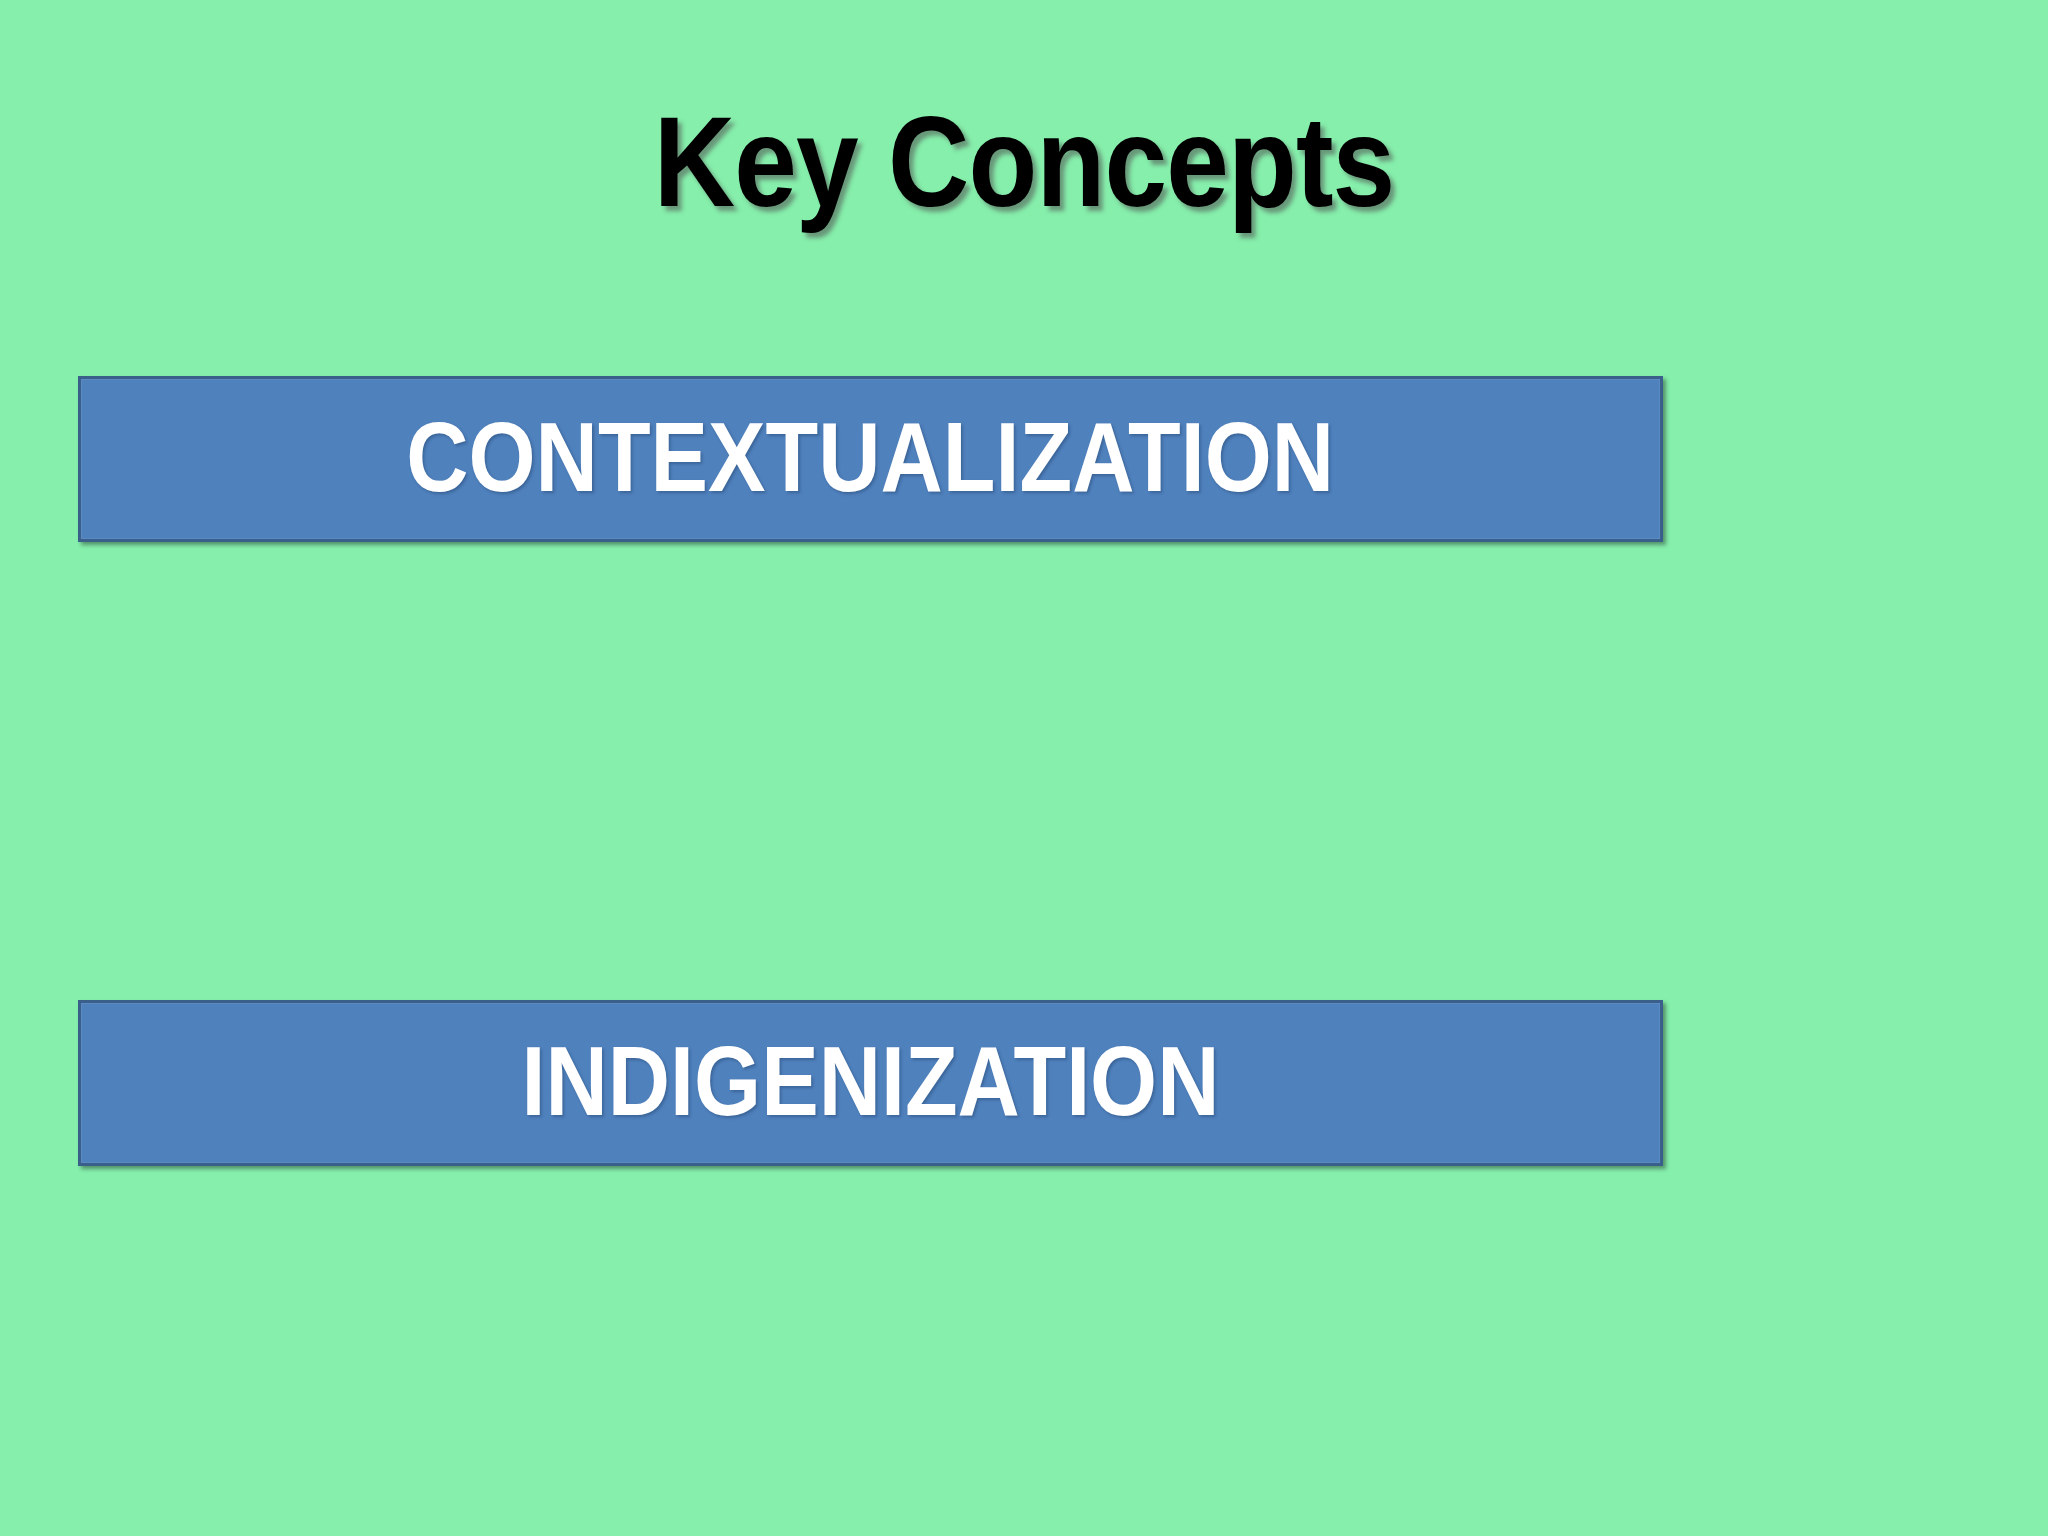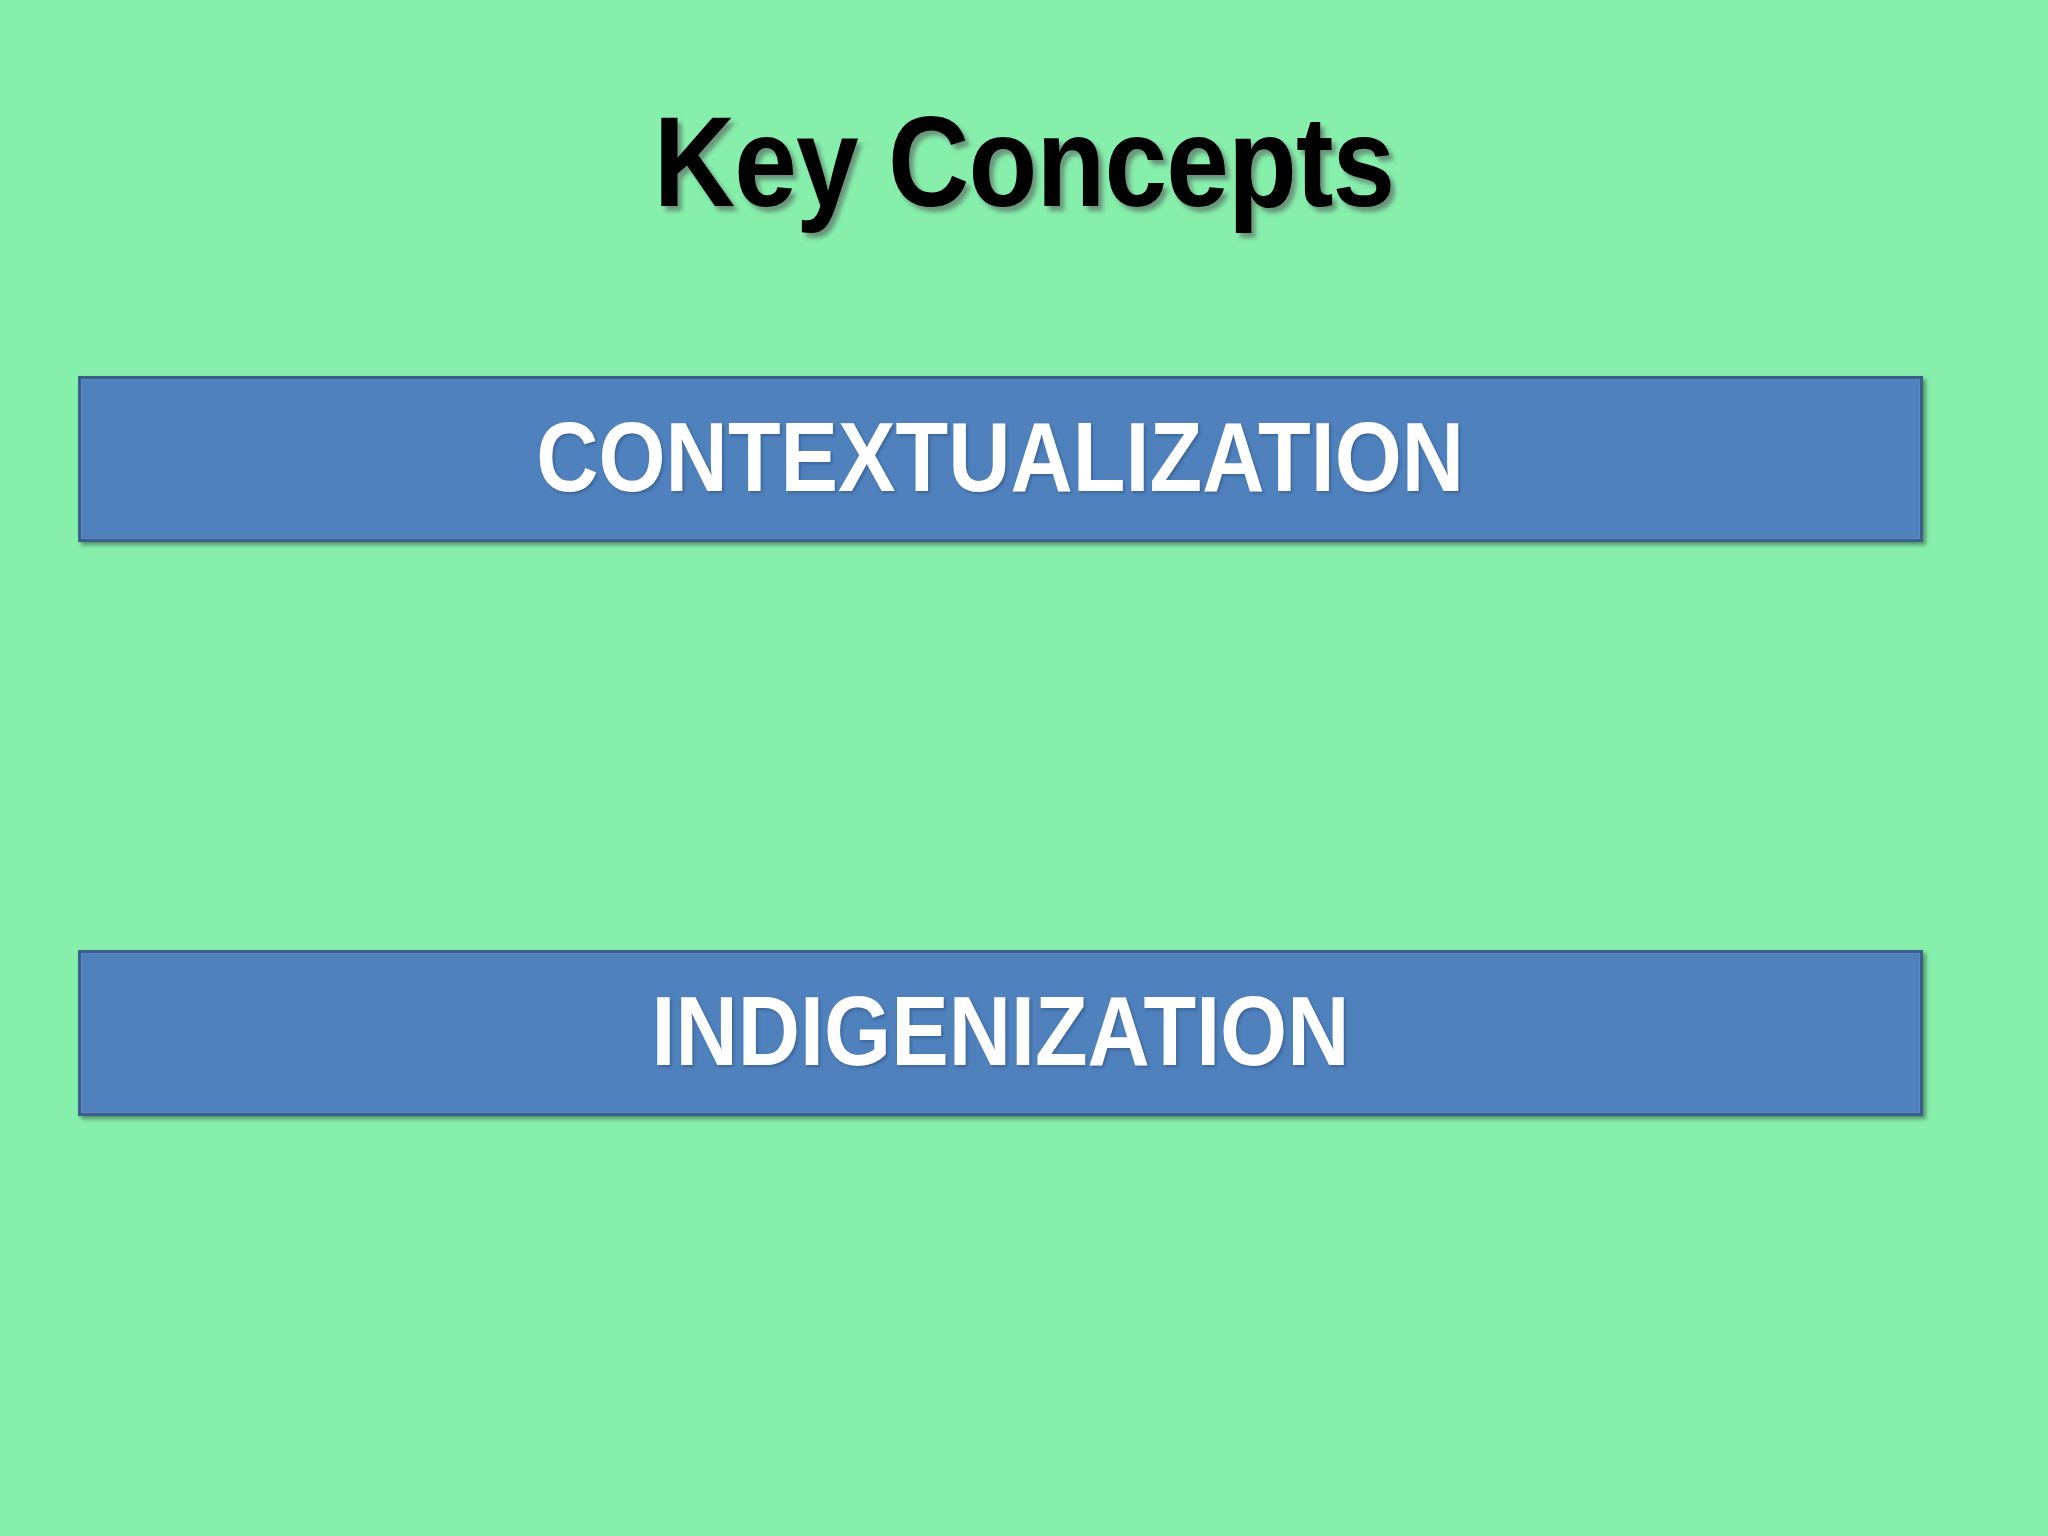--- a/index.html
+++ b/index.html
@@ -38,36 +38,36 @@
     transform-origin: 50% 50%;
     text-shadow: 5px 5px 5px rgba(80, 80, 80, 0.55);
     white-space: nowrap;
     -webkit-font-smoothing: antialiased;
   }
 
   
   .concept-bar {
     position: absolute;
     left: 78px;
-    width: 1845px;       
+    width: 1585px;       
     height: 166px;
     box-sizing: border-box;
     background: #4F81BD;
     border: 3px solid #3A5F8A;
     box-shadow:
       3px 3px 4px rgba(0, 0, 0, 0.38),
       inset 0 0 0 1px rgba(255, 255, 255, 0.07);
     display: flex;
     align-items: center;
     justify-content: center;
   }
 
   #bar-contextualization { top: 376px; }
   #bar-localization      { top: 656px; }
-  #bar-indigenization    { top: 950px; }
+  #bar-indigenization    { top: 1000px; }
 
   .concept-label {
     font-family: "Liberation Sans", "DejaVu Sans", sans-serif;
     font-weight: bold;
     font-size: 98px;
     line-height: 1.0;
     color: #FFFFFF;
     letter-spacing: 0px;
     transform: scaleX(0.88);
     transform-origin: 50% 50%;

